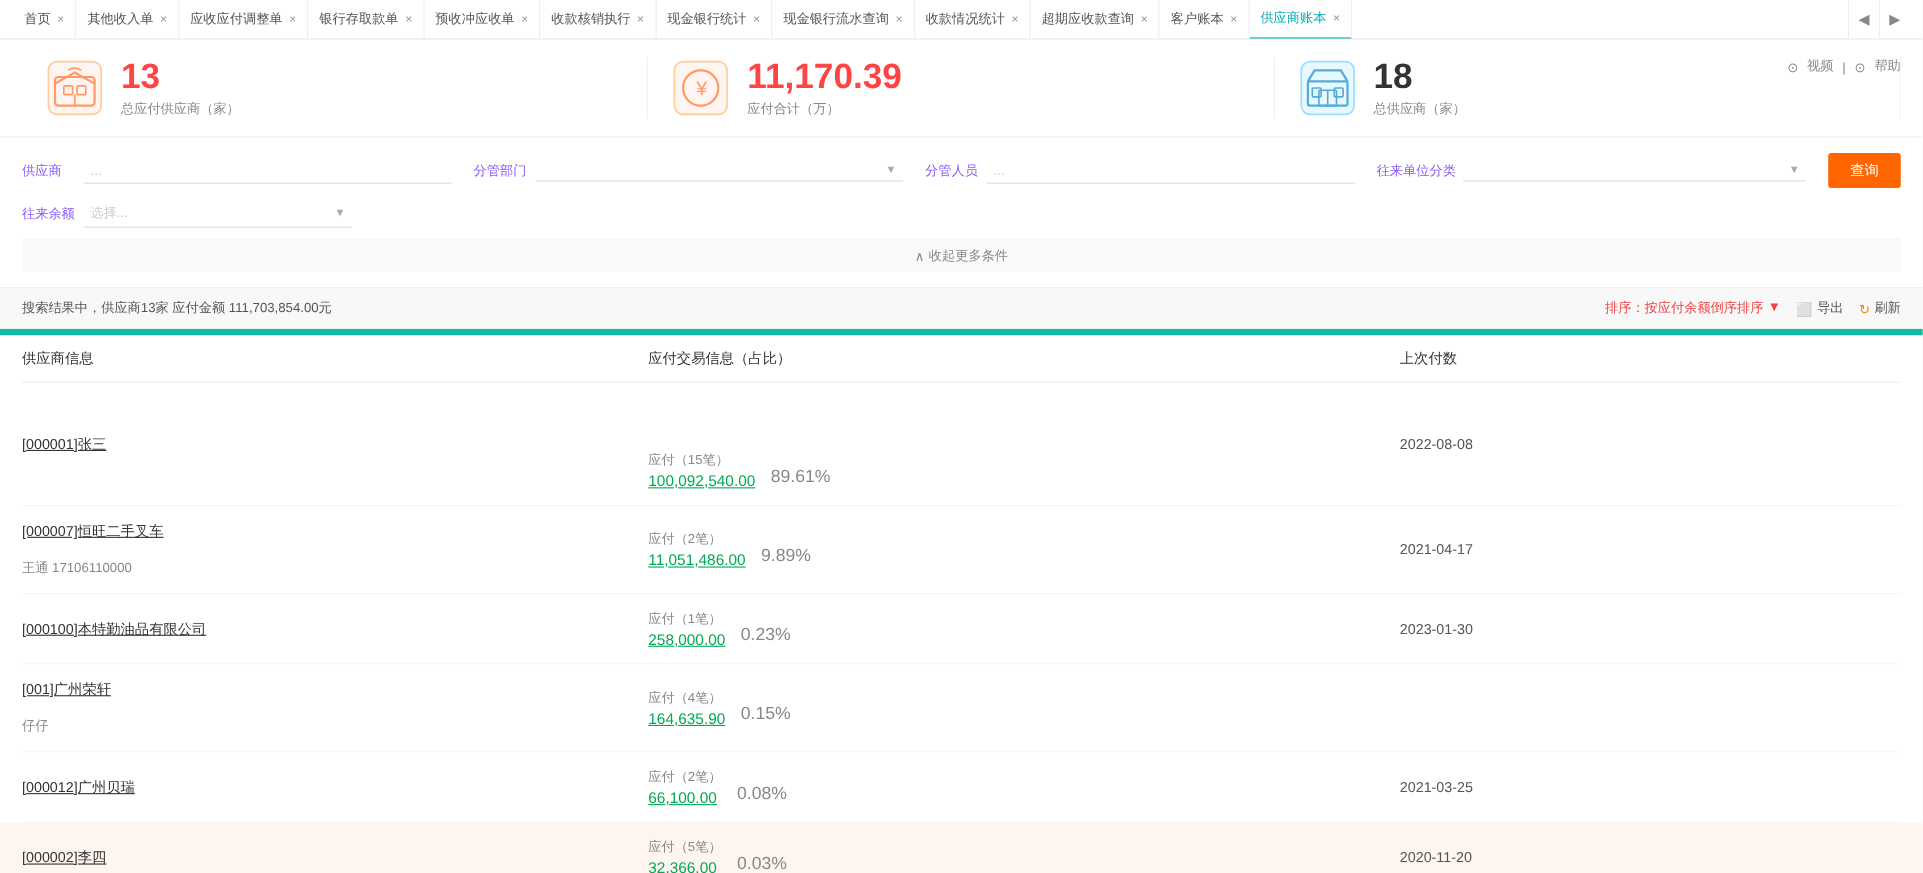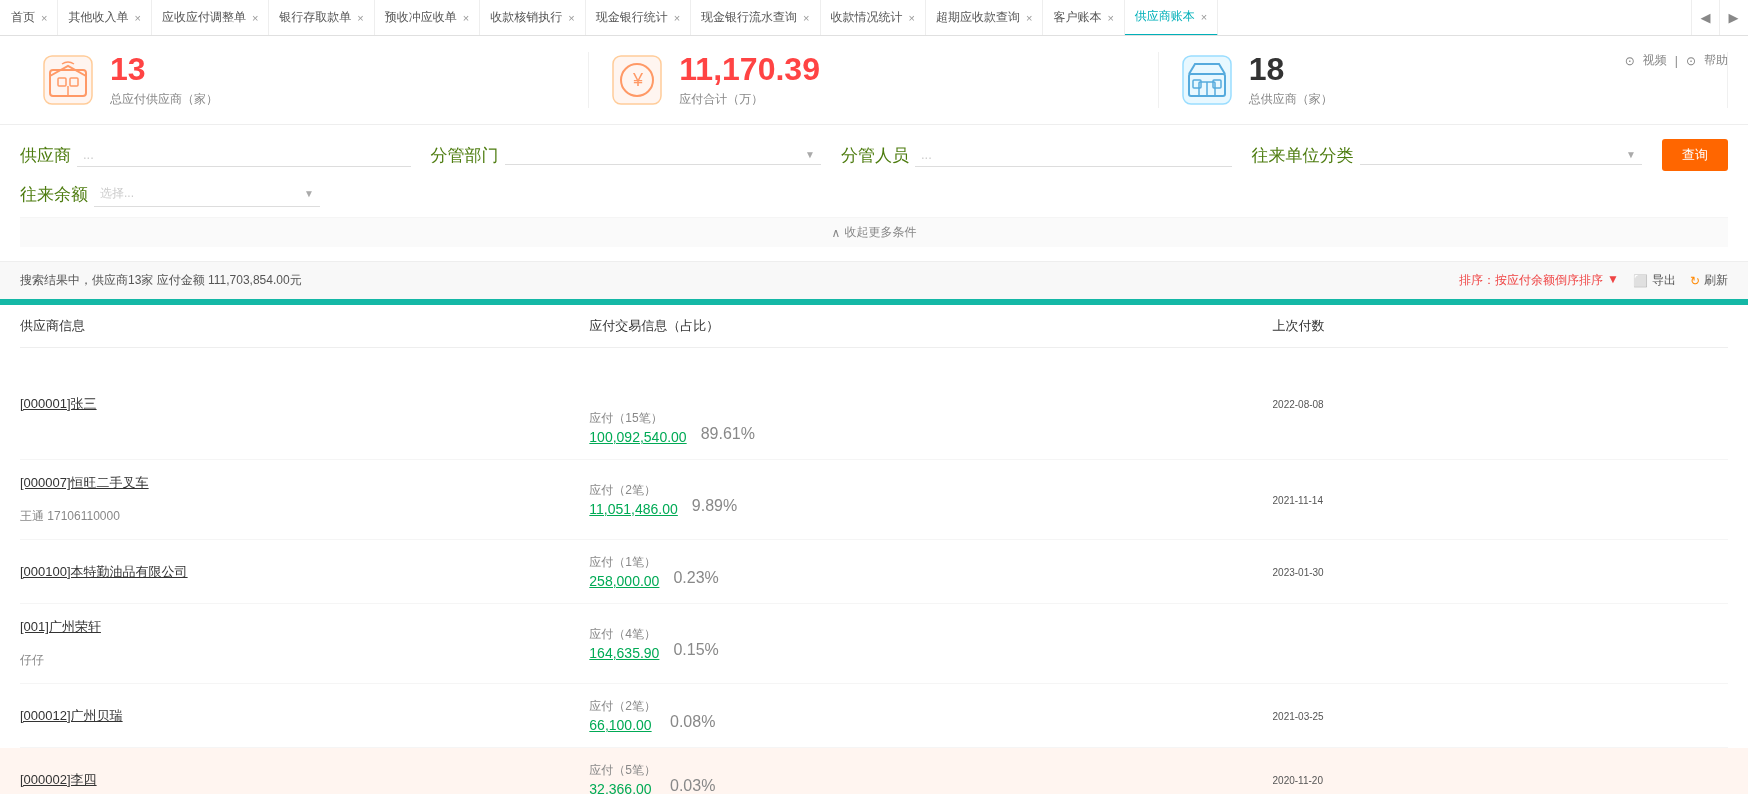--- a/index.html
+++ b/index.html
@@ -5,21 +5,21 @@
     * { box-sizing: border-box; margin: 0; padding: 0; }
     body { font-family: 'Microsoft YaHei', Arial, sans-serif; font-size: 13px; background: #f5f5f5; color: #333; overflow-x: hidden; }
 
     
     .top-nav {
       display: flex;
       align-items: center;
       background: #fff;
       border-bottom: 1px solid #e0e0e0;
       height: 36px;
-      padding: 0 1px;
+      padding: 0 12px;
       overflow: hidden;
     }
     .nav-tab {
       display: flex;
       align-items: center;
       padding: 0 10px;
       height: 36px;
       font-size: 12px;
       color: #555;
       cursor: pointer;
@@ -106,22 +106,22 @@
       margin-bottom: 10px;
     }
     .filter-row:last-child { margin-bottom: 0; }
     .filter-item {
       display: flex;
       align-items: center;
       gap: 6px;
       flex: 1;
     }
     .filter-label {
-      font-size: 17px;
-      color: #4d7c0f;
+      font-size: 12px;
+      color: #8b5cf6;
       white-space: nowrap;
       min-width: 50px;
     }
     .filter-input {
       flex: 1;
       border: none;
       border-bottom: 1px solid #ddd;
       padding: 4px 6px;
       font-size: 13px;
       outline: none;
@@ -244,21 +244,21 @@
       text-decoration: underline;
     }
     .tx-pct {
       margin-left: 14px;
       font-size: 16px;
       color: #888;
       align-self: flex-end;
       padding-bottom: 2px;
     }
     .last-pay-date {
-      font-size: 10px;
+      font-size: 13px;
       color: #555;
     }
   </style>
 </head>
 <body>
 
 <div class="top-nav">
   <div id="nav-tabs-container" style="display:flex;align-items:center;flex:1;overflow:hidden;">
       <div class="nav-tab">
         <span>首页</span>
@@ -473,21 +473,21 @@
         <div class="supplier-sub">王通  17106110000</div>
       </div>
       <div class="col-transaction" style="display:flex;align-items:center;">
         <div>
           <div class="tx-label">应付（2笔）</div>
           <div class="tx-amount">11,051,486.00</div>
         </div>
         <div class="tx-pct">9.89%</div>
       </div>
       <div class="col-lastpay">
-        <span class="last-pay-date">2021-11-14</span>
+        <span class="last-pay-date">2021-04-17</span>
       </div>
     </div>
       <div class="table-row">
       <div class="col-supplier">
         <div>
           <span class="supplier-link">[000100]本特勤油品有限公司</span>
         </div>
 
       </div>
       <div class="col-transaction" style="display:flex;align-items:center;">

